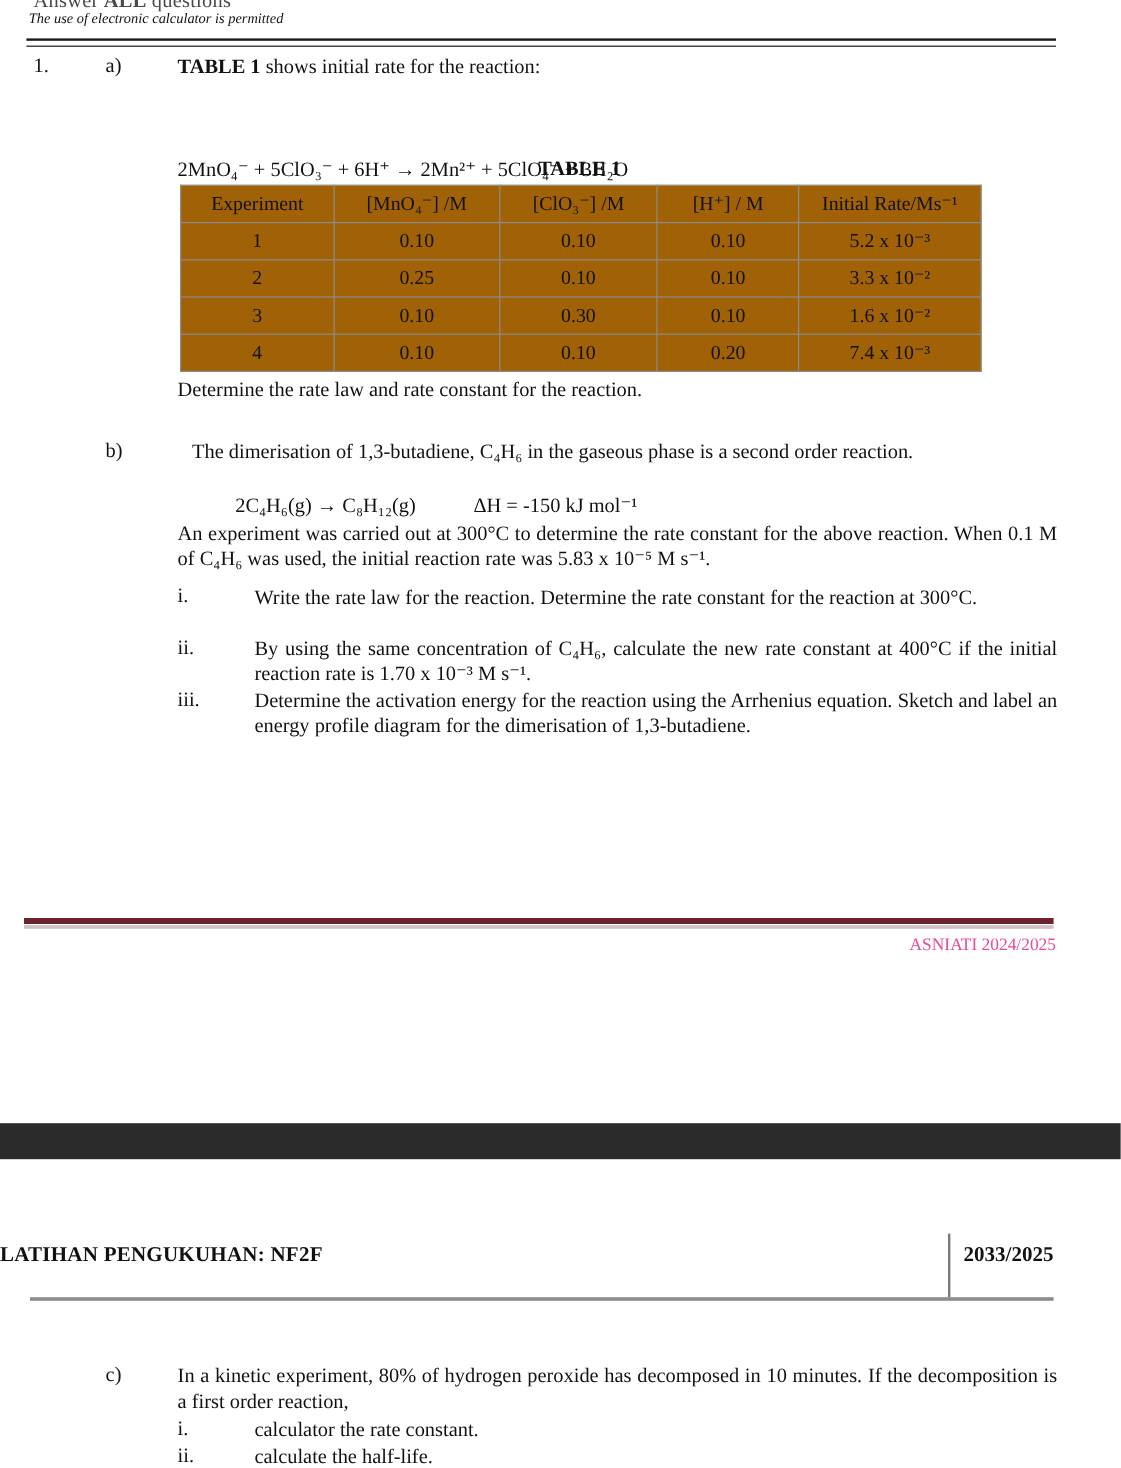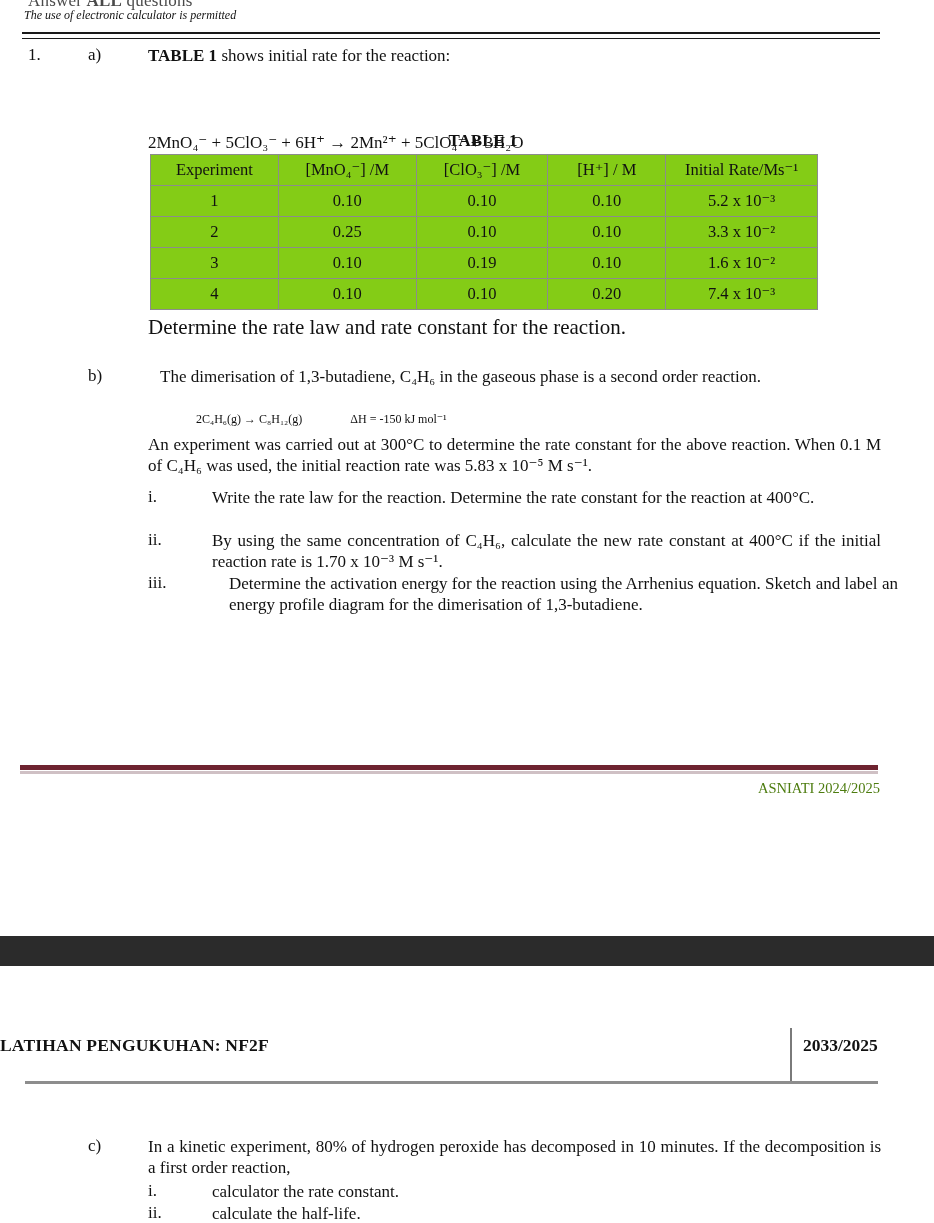--- a/index.html
+++ b/index.html
@@ -93,53 +93,53 @@
     font-size: 17px;
     font-weight: bold;
   }
   table.data {
     position: absolute;
     left: 150px;
     top: 154px;
     width: 668px;
     border-collapse: collapse;
     font-size: 16.5px;
-    background: #84cc16;
+    background: #a16207;
   }
   table.data th, table.data td {
     border: 1px solid #8c8c8c;
     text-align: center;
     padding: 4px 2px;
     font-weight: normal;
     height: 22px;
   }
   table.data th { font-weight: normal; }
   table.data col.c1 { width: 128px; }
   table.data col.c2 { width: 138px; }
   table.data col.c3 { width: 132px; }
   table.data col.c4 { width: 118px; }
   table.data col.c5 { width: 152px; }
 
   .determine-line {
     position: absolute;
     left: 148px;
     top: 315px;
-    font-size: 21px;
+    font-size: 17px;
     white-space: nowrap;
   }
 
   
   .b-label { left: 88px; top: 366px; }
   .b-body  { left: 160px; top: 366px; width: 733px; }
 
   .b-eq {
     position: absolute;
     left: 196px;
     top: 412px;
-    font-size: 12px;
+    font-size: 17px;
     white-space: nowrap;
   }
   .b-eq .dh { margin-left: 48px; }
 
   .b-body2 { left: 148px; top: 434px; width: 733px; }
 
   
   .roman-label {
     position: absolute;
     font-size: 17px;
@@ -169,21 +169,21 @@
     width: 100%; height: 3px;
     background: #cfc0c4;
   }
   .footer-text {
     position: absolute;
     left: 0;
     top: 780px;
     width: 880px;
     text-align: right;
     font-size: 14.5px;
-    color: #4d7c0f;
+    color: #ec4899;
   }
 
   
   .page-break-bar {
     position: absolute;
     left: 0;
     top: 936px;
     width: 934px;
     height: 30px;
     background: #2b2b2b;
@@ -279,21 +279,21 @@
       <tr>
         <td>2</td>
         <td>0.25</td>
         <td>0.10</td>
         <td>0.10</td>
         <td>3.3 x 10⁻²</td>
       </tr>
       <tr>
         <td>3</td>
         <td>0.10</td>
-        <td>0.19</td>
+        <td>0.30</td>
         <td>0.10</td>
         <td>1.6 x 10⁻²</td>
       </tr>
       <tr>
         <td>4</td>
         <td>0.10</td>
         <td>0.10</td>
         <td>0.20</td>
         <td>7.4 x 10⁻³</td>
       </tr>
@@ -305,27 +305,27 @@
   <div class="qlabel b-label">b)</div>
   <div class="qbody b-body">The dimerisation of 1,3-butadiene, C₄H₆ in the gaseous phase is a second order reaction.</div>
 
   <div class="b-eq">
     <span>2C₄H₆(g) → C₈H₁₂(g)</span><span class="dh">ΔH = -150 kJ mol⁻¹</span>
   </div>
 
   <div class="qbody b-body2">An experiment was carried out at 300°C to determine the rate constant for the above reaction. When 0.1 M of C₄H₆ was used, the initial reaction rate was 5.83 x 10⁻⁵ M s⁻¹.</div>
 
   <div class="roman-label" style="left:148px; top:487px;">i.</div>
-  <div class="roman-body" style="left:212px; top:487px; width:669px;">Write the rate law for the reaction. Determine the rate constant for the reaction at 400°C.</div>
+  <div class="roman-body" style="left:212px; top:487px; width:669px;">Write the rate law for the reaction. Determine the rate constant for the reaction at 300°C.</div>
 
   <div class="roman-label" style="left:148px; top:530px;">ii.</div>
   <div class="roman-body" style="left:212px; top:530px; width:669px;">By using the same concentration of C₄H₆, calculate the new rate constant at 400°C if the initial reaction rate is 1.70 x 10⁻³ M s⁻¹.</div>
 
   <div class="roman-label" style="left:148px; top:573px;">iii.</div>
-  <div class="roman-body" style="left:229px; top:573px; width:669px;">Determine the activation energy for the reaction using the Arrhenius equation. Sketch and label an energy profile diagram for the dimerisation of 1,3-butadiene.</div>
+  <div class="roman-body" style="left:212px; top:573px; width:669px;">Determine the activation energy for the reaction using the Arrhenius equation. Sketch and label an energy profile diagram for the dimerisation of 1,3-butadiene.</div>
 
   <div class="maroon-rule">
     <div class="m-top"></div>
     <div class="m-bot"></div>
   </div>
   <div class="footer-text">ASNIATI 2024/2025</div>
 
   <div class="page-break-bar"></div>
 
   <div class="ph-title">LATIHAN PENGUKUHAN: NF2F</div>

